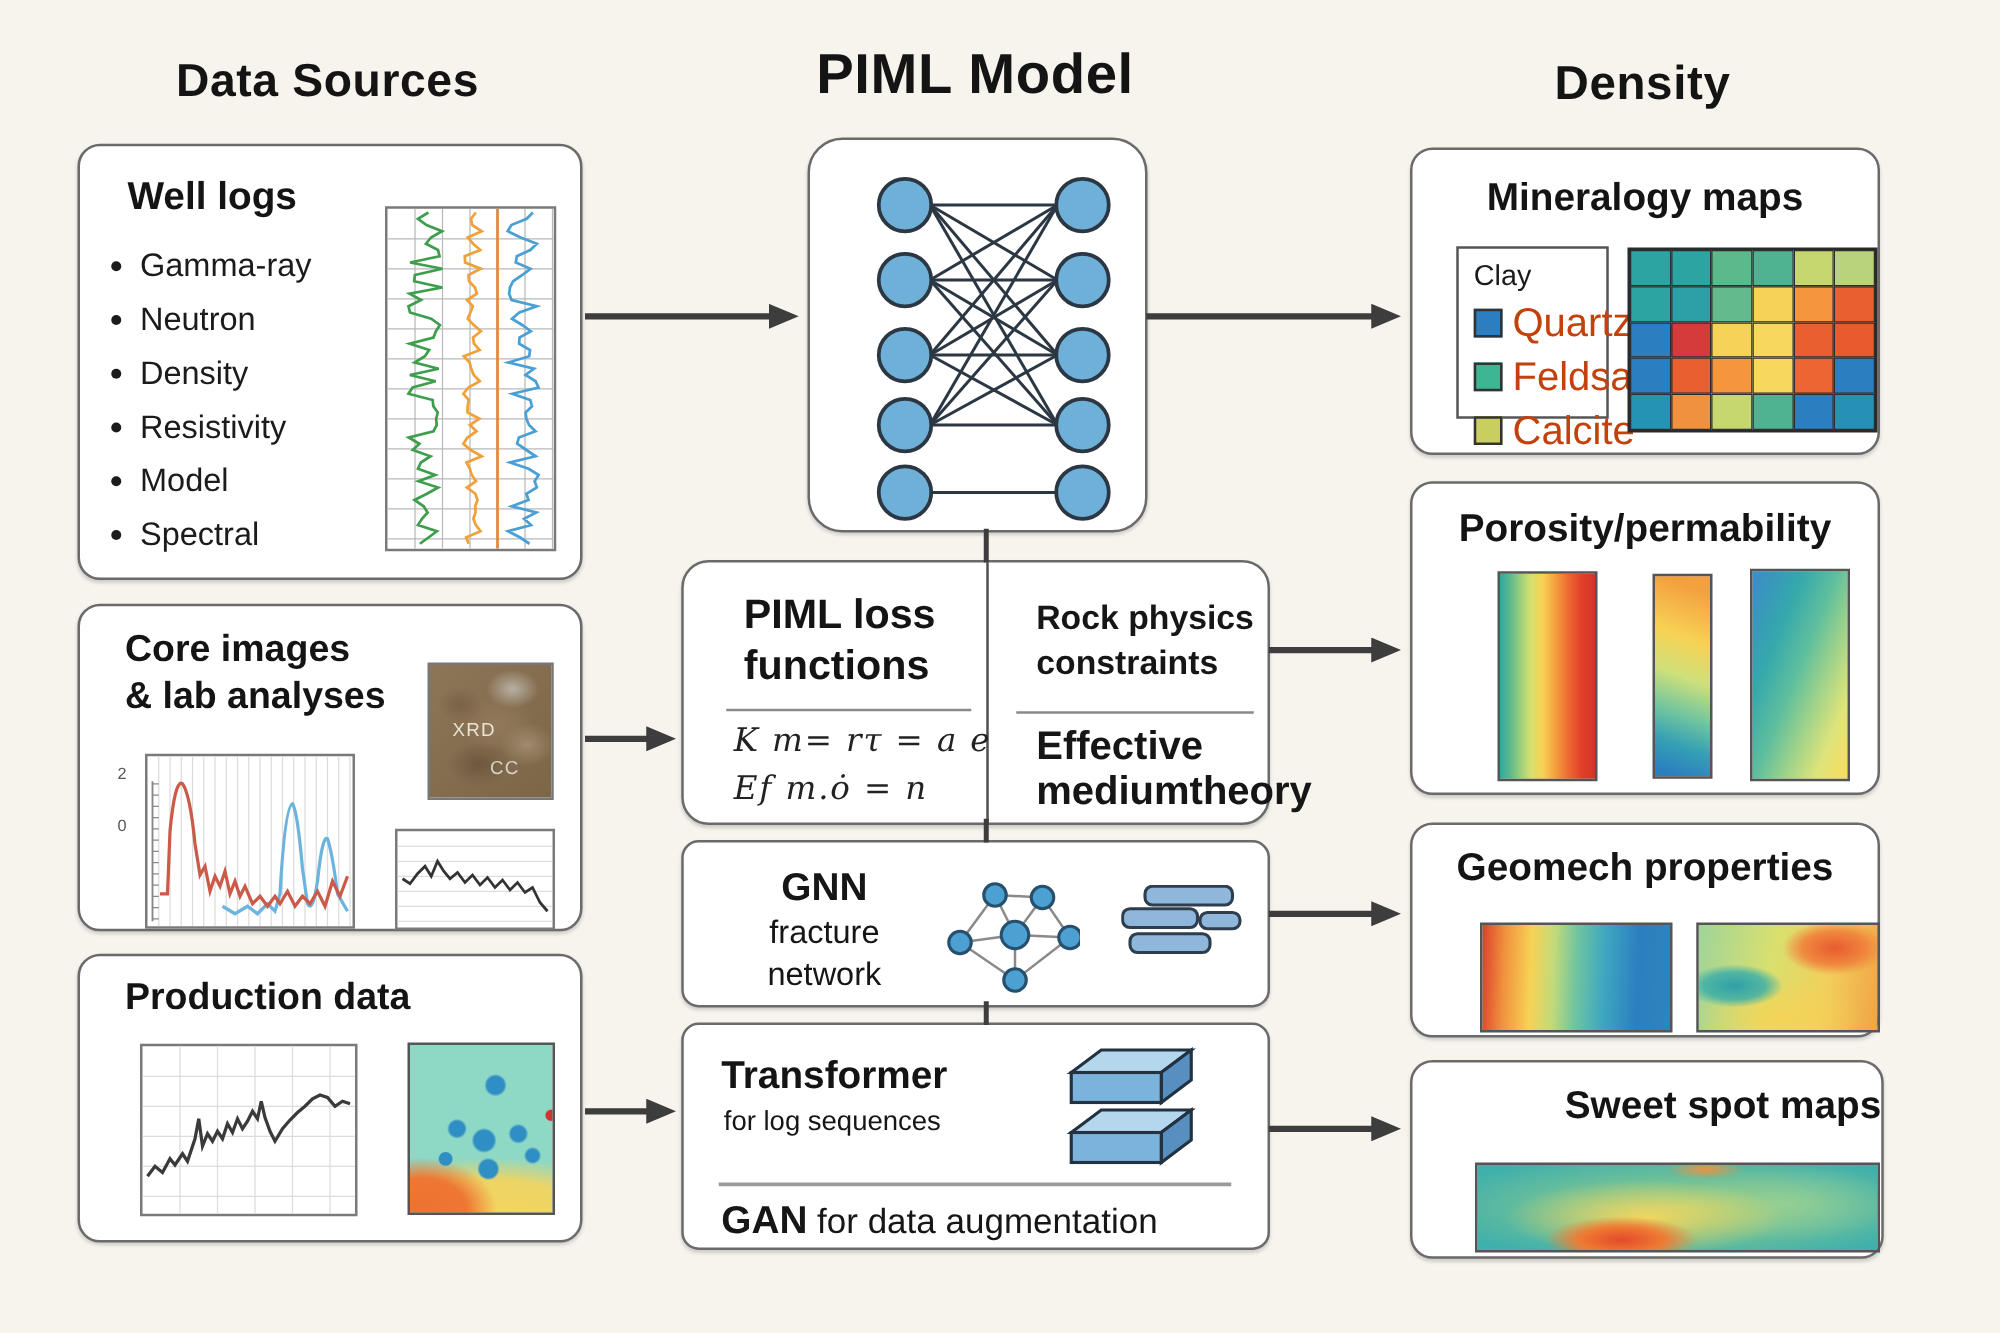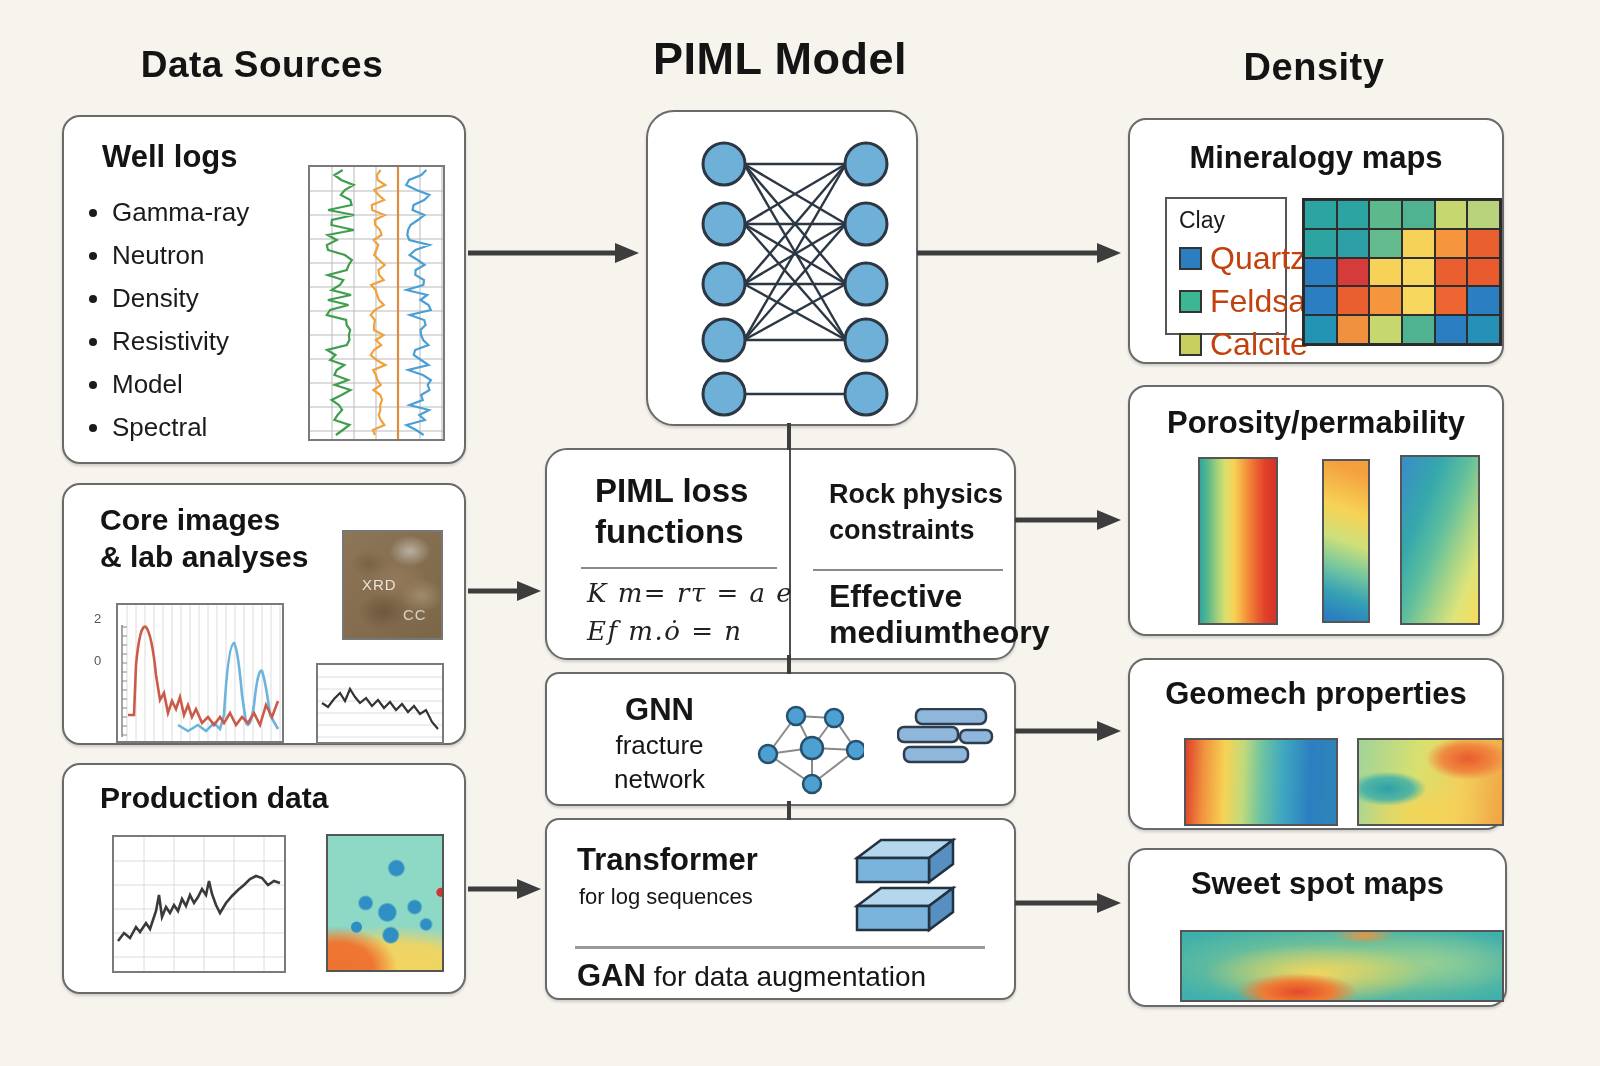--- a/index.html
+++ b/index.html
@@ -113,21 +113,21 @@
         <line x1="4" y1="94" x2="9" y2="94" stroke="#888" stroke-width="1"></line>
         <line x1="4" y1="103" x2="9" y2="103" stroke="#888" stroke-width="1"></line>
         <line x1="4" y1="112" x2="9" y2="112" stroke="#888" stroke-width="1"></line>
         <line x1="4" y1="121" x2="9" y2="121" stroke="#888" stroke-width="1"></line>
         <line x1="4" y1="130" x2="9" y2="130" stroke="#888" stroke-width="1"></line>
         <path fill="none" stroke="#6cb4dd" stroke-width="2.6" d="M60 120L70 126L80 120L88 126L96 118L102 124L106 110Q110 40 116 38Q120 44 124 90L128 118Q132 126 136 100Q140 62 144 66Q148 78 152 110L160 124"></path>
         <path fill="none" stroke="#cb5a49" stroke-width="2.6" d="M10 110L16 110L18 60Q22 18 28 22Q34 30 38 70L42 95L46 88L50 108L54 96L58 104L62 92L66 110L70 100L74 112L78 104L84 118L90 112L96 120L102 112L106 118L112 108L118 120L124 112L130 118L136 108L142 120L148 100L154 112L160 96"></path>
       </svg>
     <div class="core-photo" style="left:278px;top:45px;width:97px;height:106px;">
       <span class="photo-label" style="left:18px;top:44px;">XRD</span>
-      <span class="photo-label" style="left:59px;top:74px;color:#d9d3c6;">CC</span>
+      <span class="photo-label" style="left:48px;top:74px;color:#d9d3c6;">CC</span>
     </div>
     <svg id="mini-chart" class="chart-frame abs" style="left:252px;top:178px;" width="124" height="77" viewBox="0 0 124 77">
         <path d="M0 12H124M0 24H124M0 36H124M0 48H124M0 60H124M0 72H124" stroke="#dedede" stroke-width="1" fill="none"></path>
         <polyline fill="none" stroke="#333" stroke-width="2.2" points="4,38 10,42 16,34 22,28 27,36 32,24 37,32 42,38 48,33 54,41 60,35 66,43 72,37 78,45 84,39 90,47 96,41 102,49 108,45 114,57 120,64"></polyline>
       </svg>
   </div>
 
   <div class="box" style="left:62px;top:763px;width:400px;height:227px;">
     <div class="box-title abs" style="left:36px;top:16px;font-size:30px;">Production data</div>
     <svg id="prod-chart" class="chart-frame abs" style="left:48px;top:70px;" width="170" height="134" viewBox="0 0 170 134">
@@ -299,21 +299,21 @@
     <div class="hm hm-por3" style="left:270px;top:68px;width:76px;height:166px;"></div>
   </div>
 
   <div class="box" style="left:1128px;top:658px;width:372px;height:168px;">
     <div class="box-title abs" style="left:0;top:16px;width:100%;text-align:center;font-size:31px;">Geomech properties</div>
     <div class="hm hm-geo1" style="left:54px;top:78px;width:150px;height:84px;"></div>
     <div class="hm hm-geo2" style="left:227px;top:78px;width:143px;height:84px;"></div>
   </div>
 
   <div class="box" style="left:1128px;top:848px;width:375px;height:155px;">
-    <div class="box-title abs" style="left:0;top:16px;width:100%;text-align:center;font-size:31px;">Sweet spot maps</div>
+    <div class="box-title abs" style="left:0;top:16px;width:100%;text-align:right;font-size:31px;">Sweet spot maps</div>
     <div class="hm hm-sweet" style="left:50px;top:80px;width:320px;height:68px;"></div>
   </div>
 
   <svg class="abs" style="left:0;top:0;pointer-events:none;" width="1600" height="1066" viewBox="0 0 1600 1066">
     <defs>
       <marker id="ah" markerUnits="userSpaceOnUse" markerWidth="24" markerHeight="20" refX="3" refY="10" orient="auto">
         <path d="M0,0 L24,10 L0,20 Z" fill="#3d3d3d"></path>
       </marker>
     </defs>
     <g stroke="#3d3d3d" stroke-width="5">

